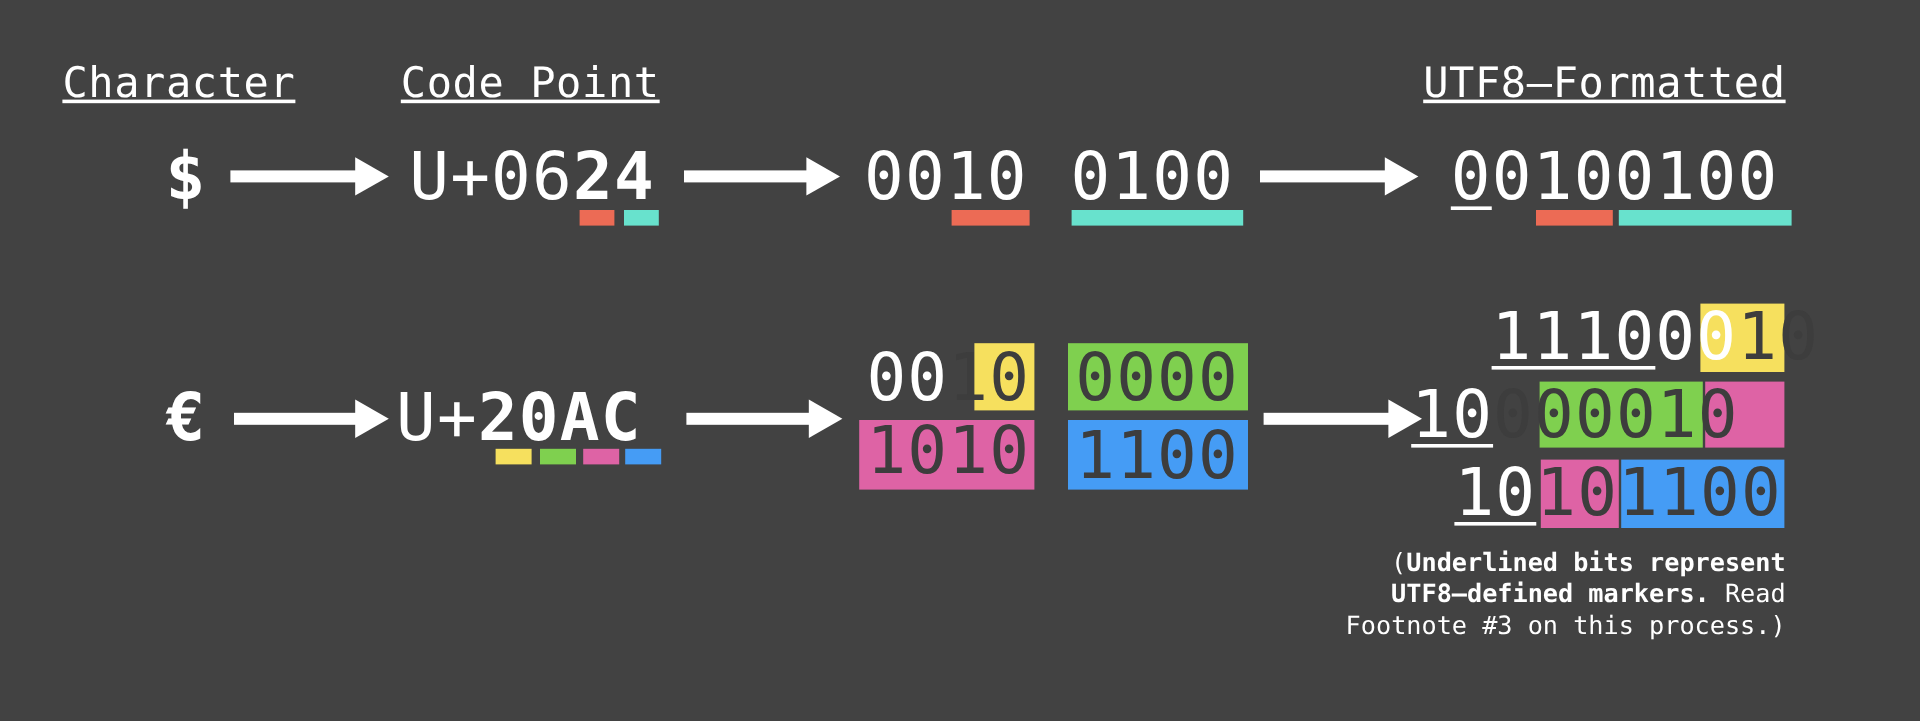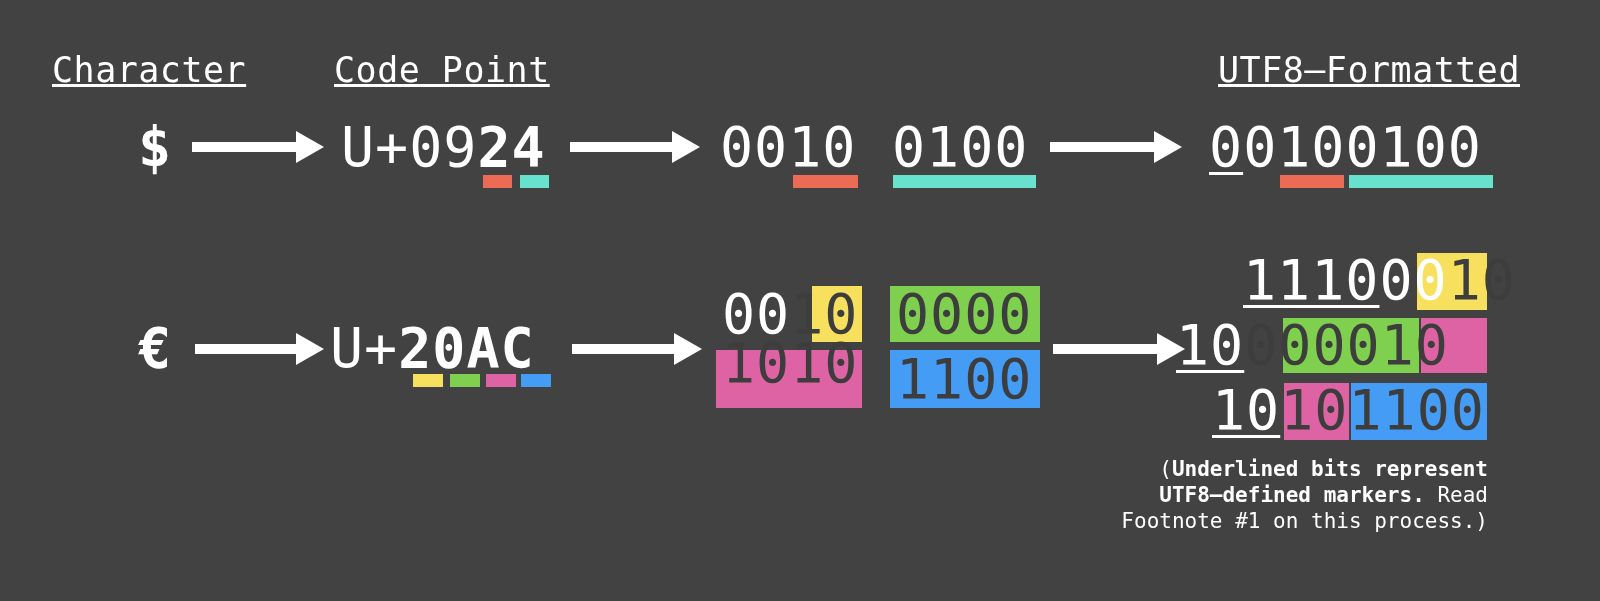--- a/index.html
+++ b/index.html
@@ -17,26 +17,26 @@
   .dark { color:#3d3d3d; }
   .ul { text-decoration:underline; text-decoration-thickness:3px; text-underline-offset:6px; }
   .note { font-size:21px; line-height:26px; text-align:right; right:112px; top:456px; }
   .note .ulb { text-decoration-thickness:2px; text-underline-offset:3px; }
 </style>
 </head>
 <body>
 
 <div class="abs hdr" style="left:52px;">Character</div>
 <div class="abs hdr" style="left:334px;">Code Point</div>
-<div class="abs hdr" style="left:1218px;">UTF8–Formatted</div>
+<div class="abs hdr" style="left:1186px;">UTF8–Formatted</div>
 
 <div class="abs big bold" style="left:138px; top:117px;">$</div>
 <div class="arrow" style="left:192px; top:142px; width:106px;"></div>
 
-<div class="abs big" style="left:341px; top:117px;"><span>U+09</span><span class="bold">2</span><span class="bold">4</span></div>
+<div class="abs big" style="left:341px; top:117px;"><span>U+06</span><span class="bold">2</span><span class="bold">4</span></div>
 <div class="bar" style="left:483px; top:175px; width:29px; background:#ec6b55;"></div>
 <div class="bar" style="left:520px; top:175px; width:29px; background:#68e2cd;"></div>
 
 <div class="arrow" style="left:570px; top:142px; width:104px;"></div>
 
 <div class="abs big" style="left:720px; top:117px;"><span>00</span><span>10</span></div>
 <div class="abs big" style="left:892px; top:117px;">0100</div>
 <div class="bar" style="left:793px; top:175px; width:65px; background:#ec6b55;"></div>
 <div class="bar" style="left:893px; top:175px; width:143px; background:#68e2cd;"></div>
 
@@ -57,30 +57,30 @@
 
 <div class="arrow" style="left:572px; top:344px; width:104px;"></div>
 
 <div class="box" style="left:812px; top:286px; width:50px; height:56px; background:#f6e05e;"></div>
 <div class="box" style="left:890px; top:286px; width:150px; height:56px; background:#7fd04f;"></div>
 <div class="box" style="left:716px; top:350px; width:146px; height:58px; background:#de63a5;"></div>
 <div class="box" style="left:890px; top:350px; width:150px; height:58px; background:#459cf5;"></div>
 
 <div class="abs big" style="left:722px; top:284px;"><span>00</span><span class="dark">10</span></div>
 <div class="abs big dark" style="left:896px; top:284px;">0000</div>
-<div class="abs big dark" style="left:722px; top:333px;">1010</div>
+<div class="abs big dark" style="left:722px; top:345px;">1010</div>
 <div class="abs big dark" style="left:896px; top:349px;">1100</div>
 
 <div class="arrow" style="left:1053px; top:344px; width:106px;"></div>
 
 <div class="box" style="left:1417px; top:253px; width:70px; height:57px; background:#f6e05e;"></div>
 <div class="box" style="left:1283px; top:318px; width:136px; height:55px; background:#7fd04f;"></div>
 <div class="box" style="left:1421px; top:318px; width:66px; height:55px; background:#de63a5;"></div>
 <div class="box" style="left:1284px; top:383px; width:65px; height:57px; background:#de63a5;"></div>
 <div class="box" style="left:1351px; top:383px; width:136px; height:57px; background:#459cf5;"></div>
 
 <div class="abs big" style="left:1212px; top:250px;margin-left:31px;"><span class="ul">1110</span><span>00</span><span class="dark">10</span></div>
 <div class="abs big" style="left:1176px; top:315px;"><span class="ul">10</span><span class="dark">0000</span><span class="dark">10</span></div>
 <div class="abs big" style="left:1212px; top:380px;"><span class="ul">10</span><span class="dark">10</span><span class="dark">1100</span></div>
 
 <div class="abs note"><span>(</span><b class="ulb">Underlined</b><b> bits represent</b>
 <b>UTF8–defined markers.</b><span> Read</span>
-<span>Footnote #1 on this process.)</span></div>
+<span>Footnote #3 on this process.)</span></div>
 
 </body></html>

